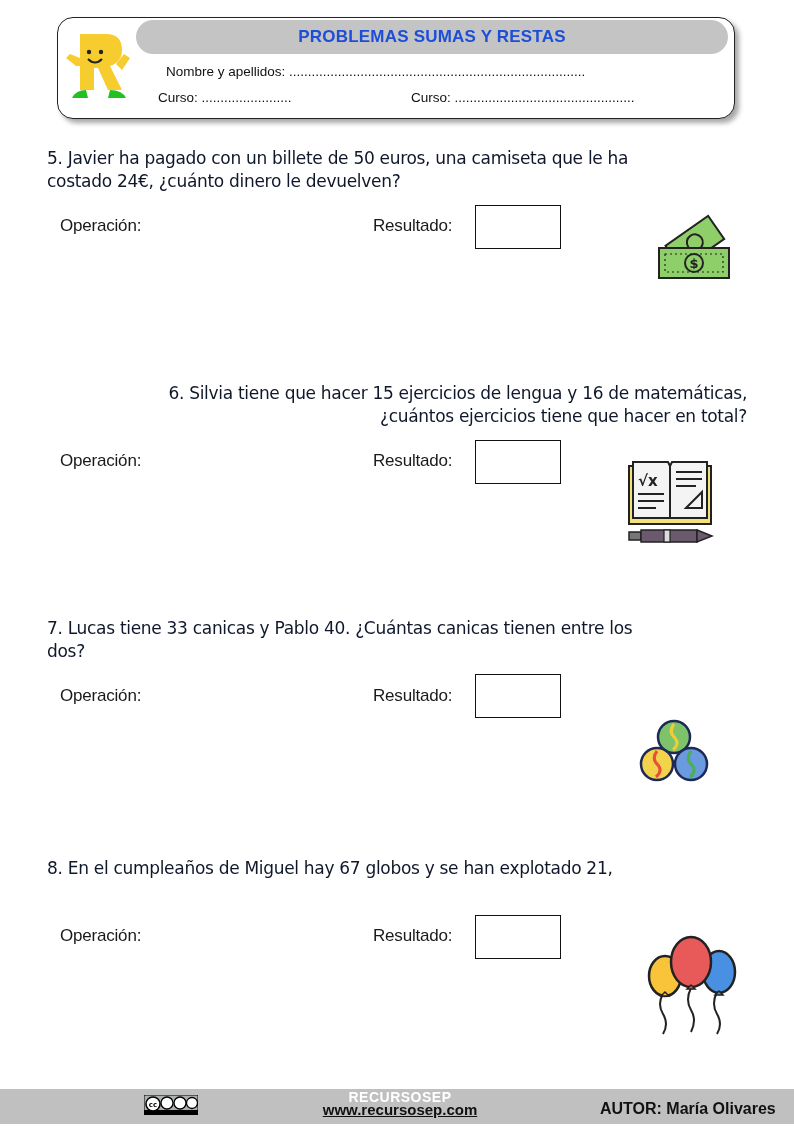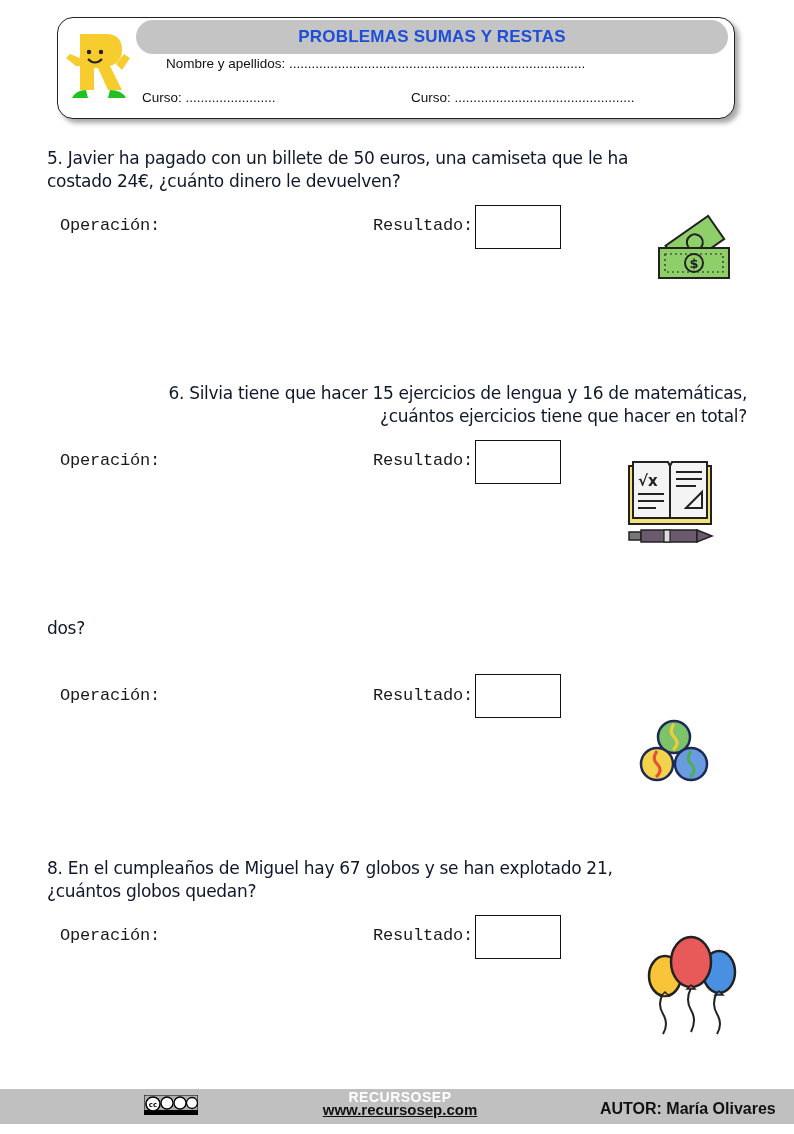--- a/index.html
+++ b/index.html
@@ -7,21 +7,21 @@
        font-family:"DejaVu Sans","Liberation Sans",sans-serif;color:#1a1a1a;}
   .header{position:absolute;left:57px;top:17px;width:678px;height:102px;border:1.5px solid #222;
           border-radius:16px;box-shadow:4px 4px 5px rgba(0,0,0,0.35);background:#fff;box-sizing:border-box;}
   .logo{position:absolute;left:62px;top:28px;width:72px;height:72px;}
   .title-bar{position:absolute;left:136px;top:20px;width:592px;height:34px;background:#c4c4c4;border-radius:17px;
              display:flex;align-items:center;justify-content:center;}
   .title-bar span{font-family:"Liberation Sans",sans-serif;font-weight:bold;font-size:17px;color:#1d4ed8;letter-spacing:0.2px;}
   .hline{position:absolute;font-family:"Liberation Sans",sans-serif;font-size:13.5px;color:#111;white-space:nowrap;}
   .q-text{position:absolute;left:47px;width:700px;font-family:"DejaVu Sans",sans-serif;font-size:17px;line-height:23px;
           color:#0f172a;letter-spacing:-0.3px;}
-  .label{position:absolute;font-family:Liberation Mono, monospace;font-size:17px;color:#1a1a1a;letter-spacing:-0.2px;}
+  .label{position:absolute;font-family:Liberation Sans, sans-serif;font-size:17px;color:#1a1a1a;letter-spacing:-0.2px;}
   .answer-box{position:absolute;width:86px;height:44px;border:1.3px solid #111;background:#fff;box-sizing:border-box;}
   .icon{position:absolute;}
   .footer{position:absolute;left:0;top:1089px;width:794px;height:35px;background:#c0c0c0;}
   .cc{position:absolute;left:144px;top:1095px;width:54px;height:20px;}
   .foot-center{position:absolute;left:300px;top:1091px;width:200px;text-align:center;font-family:"Liberation Sans",sans-serif;}
   .foot-brand{font-size:14px;font-weight:bold;color:#ffffff;line-height:12px;letter-spacing:0.5px;}
   .foot-url{font-size:15px;font-weight:bold;color:#111;line-height:14px;text-decoration:underline;}
   .foot-author{position:absolute;left:600px;top:1100px;font-family:"Liberation Sans",sans-serif;font-size:16px;font-weight:bold;color:#111;}
 </style>
 </head>
@@ -34,22 +34,22 @@
   <path d="M54 36 L62 26 L68 30 L60 42 Z" fill="#f7cc2f"></path>
   <circle cx="27" cy="24" r="2.2" fill="#222"></circle>
   <circle cx="39" cy="24" r="2.2" fill="#222"></circle>
   <path d="M26 31 Q33 38 40 31" stroke="#222" stroke-width="2" fill="none"></path>
   <path d="M10 70 Q14 62 24 62 L26 70 Z" fill="#22c020"></path>
   <path d="M48 62 Q60 62 64 70 L46 70 Z" fill="#22c020"></path>
 </svg>
 <div class="title-bar">
   <span>PROBLEMAS SUMAS Y RESTAS</span>
 </div>
-<div class="hline" style="left:166px;top:56px;">Nombre y apellidos: ...............................................................................</div>
-<div class="hline" style="left:142px;top:90px;">Curso: ........................</div>
+<div class="hline" style="left:166px;top:64px;">Nombre y apellidos: ...............................................................................</div>
+<div class="hline" style="left:158px;top:90px;">Curso: ........................</div>
 <div class="hline" style="left:411px;top:90px;">Curso: ................................................</div>
 
 <div class="q-text" style="top:147px;">
   <div>5. Javier ha pagado con un billete  de 50 euros, una camiseta que le ha</div>
   <div>costado 24€, ¿cuánto dinero le devuelven?</div>
 </div>
 <div class="label" style="left:60px;top:216px;">Operación:</div>
 <div class="label" style="left:373px;top:216px;">Resultado:</div>
 <div class="answer-box" style="left:475px;top:205px;"></div>
 <svg class="icon" style="left:656px;top:214px;width:76px;height:70px;" viewBox="0 0 76 70">
@@ -82,37 +82,37 @@
   <line x1="50" y1="21" x2="76" y2="21" stroke="#222" stroke-width="2"></line>
   <line x1="50" y1="28" x2="70" y2="28" stroke="#222" stroke-width="2"></line>
   <path d="M60 50 L76 34 L76 50 Z" fill="none" stroke="#222" stroke-width="2"></path>
   <rect x="3" y="74" width="12" height="8" fill="#777" stroke="#222" stroke-width="1.5"></rect>
   <rect x="15" y="72" width="56" height="12" fill="#6b5a6e" stroke="#222" stroke-width="1.5"></rect>
   <rect x="38" y="72" width="6" height="12" fill="#dddddd" stroke="#222" stroke-width="1.2"></rect>
   <path d="M71 72 L86 78 L71 84 Z" fill="#6b5a6e" stroke="#222" stroke-width="1.5"></path>
 </svg>
 
 <div class="q-text" style="top:617px;">
+  <div>7. Lucas tiene 33 canicas y Pablo 40. ¿Cuántas canicas tienen entre los</div>
   <div>dos?</div>
 </div>
 <div class="label" style="left:60px;top:686px;">Operación:</div>
 <div class="label" style="left:373px;top:686px;">Resultado:</div>
 <div class="answer-box" style="left:475px;top:674px;"></div>
 <svg class="icon" style="left:638px;top:718px;width:72px;height:64px;" viewBox="0 0 72 64">
   <circle cx="36" cy="19" r="16" fill="#7cc36a" stroke="#1e2a55" stroke-width="2.5"></circle>
   <path d="M36 6 Q30 14 37 20 Q42 26 35 32" stroke="#f1cb3a" stroke-width="3" fill="none"></path>
   <circle cx="19" cy="46" r="16" fill="#f3d34b" stroke="#1e2a55" stroke-width="2.5"></circle>
   <path d="M19 33 Q13 41 20 47 Q25 53 18 59" stroke="#e5503a" stroke-width="3" fill="none"></path>
   <circle cx="53" cy="46" r="16" fill="#6a9be0" stroke="#1e2a55" stroke-width="2.5"></circle>
   <path d="M53 33 Q47 41 54 47 Q59 53 52 59" stroke="#4caf50" stroke-width="3" fill="none"></path>
 </svg>
 
 <div class="q-text" style="top:857px;">
   <div>8. En el cumpleaños de Miguel hay 67 globos y se han explotado 21,</div>
-  <div>¿cuántos globos quedan?</div>
 </div>
 <div class="label" style="left:60px;top:926px;">Operación:</div>
 <div class="label" style="left:373px;top:926px;">Resultado:</div>
 <div class="answer-box" style="left:475px;top:915px;"></div>
 <svg class="icon" style="left:645px;top:934px;width:94px;height:102px;" viewBox="0 0 94 102">
   <path d="M18 60 Q12 70 18 80 Q24 90 18 100" stroke="#222" stroke-width="2" fill="none"></path>
   <path d="M46 54 Q40 66 46 76 Q52 86 46 98" stroke="#222" stroke-width="2" fill="none"></path>
   <path d="M72 58 Q66 70 72 80 Q78 90 72 100" stroke="#222" stroke-width="2" fill="none"></path>
   <ellipse cx="20" cy="42" rx="16" ry="20" fill="#f9c33a" stroke="#222" stroke-width="2.5"></ellipse>
   <ellipse cx="74" cy="38" rx="16" ry="21" fill="#4a90e2" stroke="#222" stroke-width="2.5"></ellipse>

